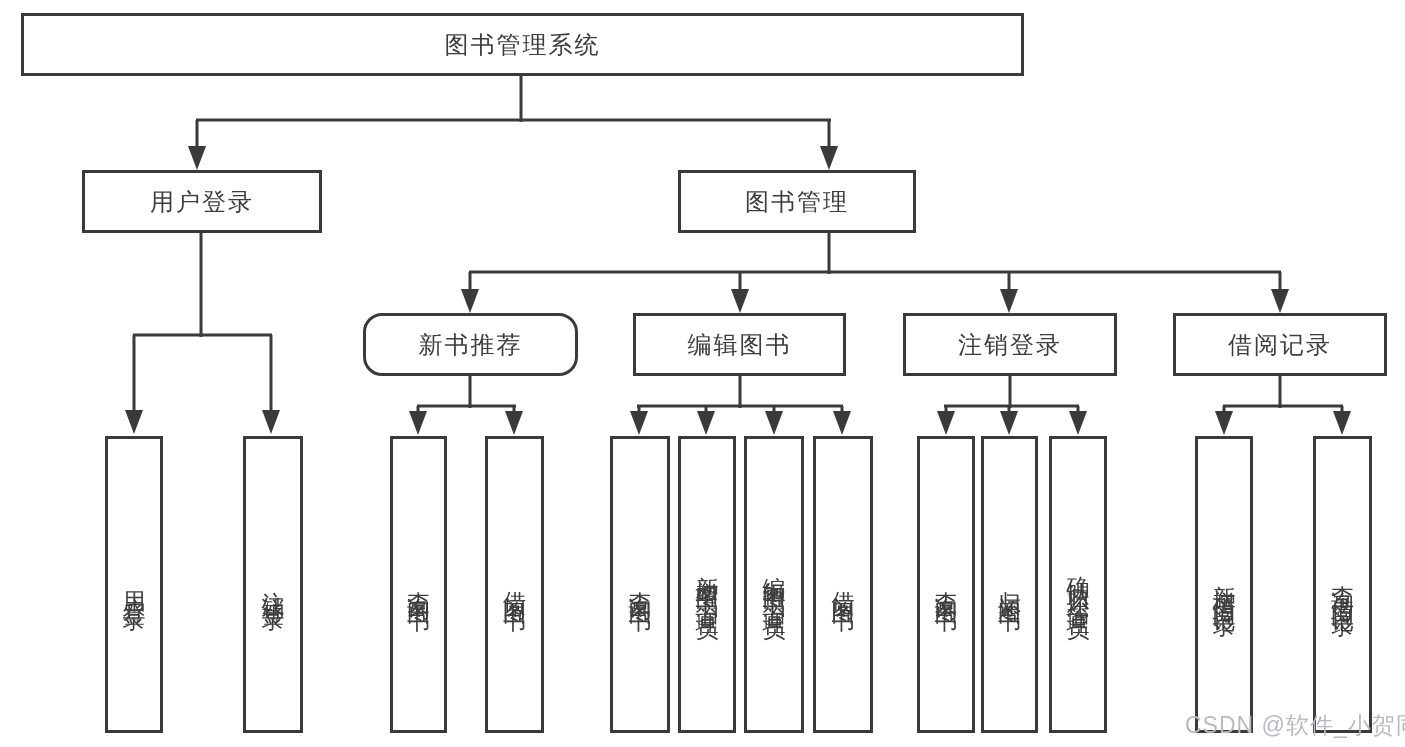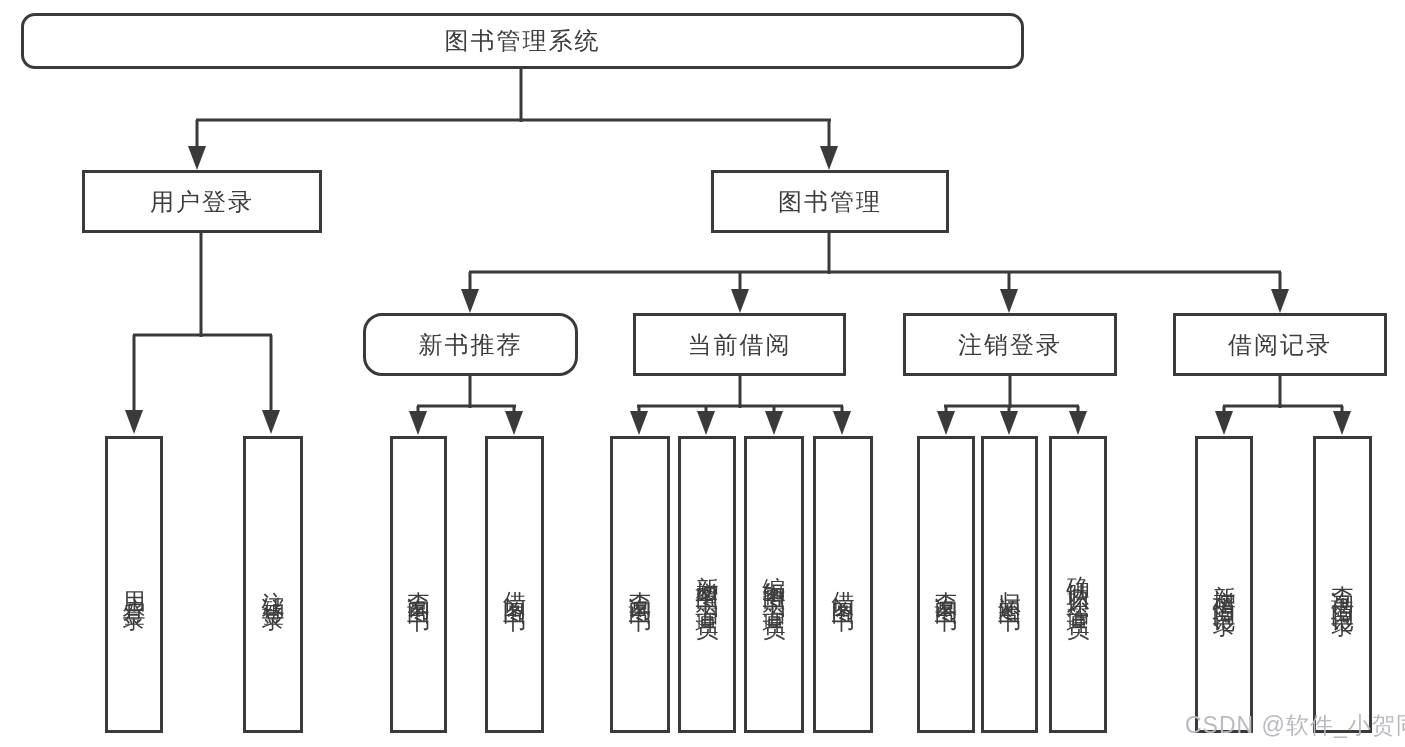--- a/index.html
+++ b/index.html
@@ -84,27 +84,27 @@
       <polygon points="765,411 783,411 774,435"></polygon>
       <polygon points="833,411 851,411 842,435"></polygon>
       <polygon points="937,411 955,411 946,435"></polygon>
       <polygon points="1000,411 1018,411 1009,435"></polygon>
       <polygon points="1069,411 1087,411 1078,435"></polygon>
       <polygon points="1215,411 1233,411 1224,435"></polygon>
       <polygon points="1333,411 1351,411 1342,435"></polygon>
     </g>
   </svg>
 
-  <div class="node" style="left:21px;top:13px;width:1003px;height:56px;border-radius:14px;">图书管理系统</div>
+  <div class="node" style="left:21px;top:13px;width:1003px;height:63px;">图书管理系统</div>
 
   <div class="node" style="left:82px;top:170px;width:240px;height:63px;">用户登录</div>
-  <div class="node" style="left:711px;top:170px;width:238px;height:63px;">图书管理</div>
+  <div class="node" style="left:678px;top:170px;width:238px;height:63px;">图书管理</div>
 
   <div class="node" style="left:363px;top:313px;width:215px;height:63px;border-radius:19px;">新书推荐</div>
-  <div class="node" style="left:633px;top:313px;width:213px;height:63px;">当前借阅</div>
+  <div class="node" style="left:633px;top:313px;width:213px;height:63px;">编辑图书</div>
   <div class="node" style="left:903px;top:313px;width:214px;height:63px;">注销登录</div>
   <div class="node" style="left:1173px;top:313px;width:214px;height:63px;">借阅记录</div>
 
   <div class="node node-v" style="left:105px;top:436px;width:58px;height:297px;">用户登录</div>
   <div class="node node-v" style="left:243px;top:436px;width:60px;height:297px;">注销登录</div>
 
   <div class="node node-v" style="left:390px;top:436px;width:57px;height:297px;">查询图书</div>
   <div class="node node-v" style="left:485px;top:436px;width:59px;height:297px;">借阅图书</div>
 
   <div class="node node-v" style="left:610px;top:436px;width:60px;height:297px;">查询图书</div>

